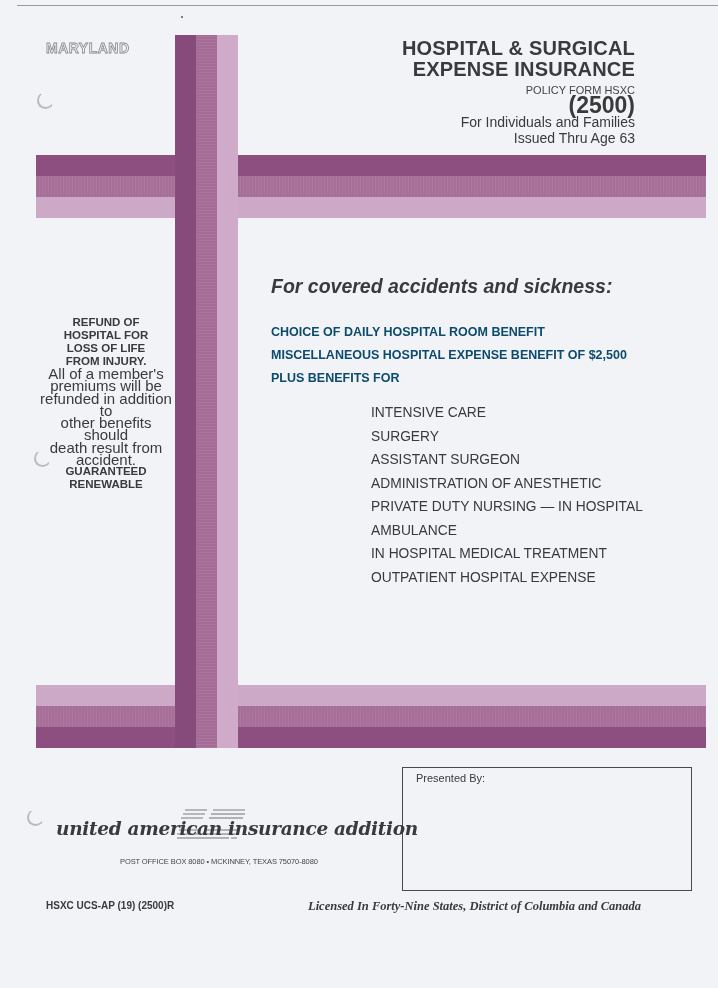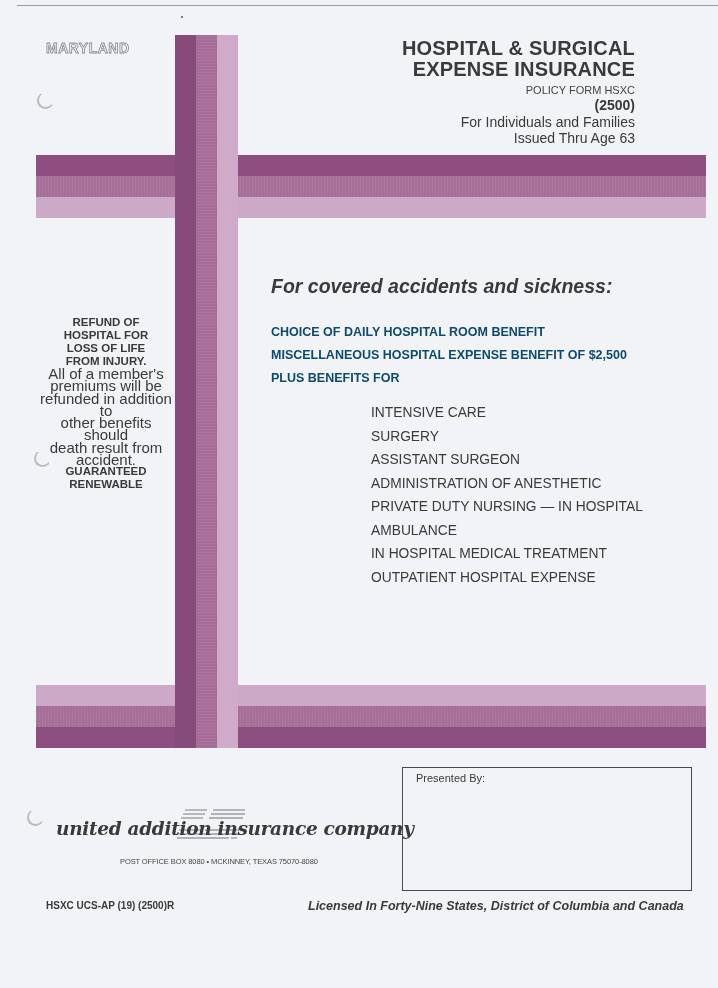--- a/index.html
+++ b/index.html
@@ -21,40 +21,40 @@
   .vlight { background:#cfabc9; }
 
   .state-label {
     left:46px; top:40px; font-size:14px; font-weight:bold; letter-spacing:0.5px;
     color:#f1f3f6; -webkit-text-stroke:0.8px #8a8a8e;
   }
   .punch { width:14px; height:14px; border-radius:50%; border-left:2px solid #bbb; border-bottom:2px solid #bbb; border-top:1px solid transparent; border-right:1px solid transparent; }
   .title-block { left:340px; top:38px; width:295px; text-align:right; }
   .title { font-size:20px; font-weight:bold; line-height:21px; color:#3a3a3c; letter-spacing:0.2px; }
   .policy-form { font-size:11px; margin-top:4px; color:#444; }
-  .form-num { font-size:14px; font-weight:bold; line-height:18px; color:#3a3a3c; }
+  .form-num { font-size:23px; font-weight:bold; line-height:18px; color:#3a3a3c; }
   .subtitle { font-size:14px; line-height:16px; color:#3a3a3c; }
 
   .side { left:38px; width:136px; text-align:center; color:#3a3a3c; }
   .side h3 { margin:0; font-size:11.5px; font-weight:bold; line-height:13px; }
   .side p { margin:0; font-size:15px; line-height:12.3px; }
 
   .headline { left:271px; top:275px; font-size:19.5px; font-style:italic; font-weight:bold; color:#3a3a3c; }
   .choice { left:271px; font-size:12.5px; font-weight:bold; color:#0c4a6e; }
   .benefits { left:371px; top:401px; margin:0; padding:0; list-style:none; }
   .benefits li { font-size:13.8px; line-height:23.5px; color:#3a3a3c; }
 
   .presented { left:402px; top:767px; width:288px; height:122px; border:1.5px solid #4a4a4c; }
   .presented span { position:absolute; left:13px; top:4px; font-size:11px; color:#3a3a3c; }
 
   .logo-text { left:56px; top:818px; font-family:"DejaVu Serif", serif; font-style:italic; font-weight:bold; font-size:18.5px; color:#3a3a3c; letter-spacing:-0.3px; }
   .ua-mark { left:167px; top:808px; width:88px; height:34px; }
   .address { left:120px; top:857px; font-size:7.5px; color:#444; letter-spacing:-0.1px; }
   .form-code { left:46px; top:900px; font-size:10px; font-weight:bold; color:#3a3a3c; }
-  .licensed { left:308px; top:899px; font-size:12.5px; font-style:italic; font-weight:bold; color:#3a3a3c; }
+  .licensed { left:308px; top:899px; font-size:12.5px; font-style:italic; font-weight:bold; color:#3a3a3c;font-family:Liberation Serif, serif; }
 </style>
 </head>
 <body>
 
 <div class="abs topline"></div>
 <div class="abs dot"></div>
 
 <div>
   <div class="band dark" style="left:36px; top:155px; width:670px; height:21px;"></div>
   <div class="band mid" style="left:36px; top:176px; width:670px; height:21px;"></div>
@@ -141,17 +141,17 @@
     <line x1="14" y1="10" x2="36" y2="10"></line>
       <line x1="42" y1="10" x2="76" y2="10"></line>
     <line x1="12" y1="22" x2="34" y2="22"></line>
       <line x1="38" y1="22" x2="72" y2="22"></line>
     <line x1="10" y1="26" x2="34" y2="26"></line>
       <line x1="36" y1="26" x2="72" y2="26"></line>
     <line x1="10" y1="30" x2="62" y2="30"></line>
       <line x1="64" y1="30" x2="70" y2="30"></line>
   </g>
 </svg>
-<div class="abs logo-text">united addition insurance company</div>
+<div class="abs logo-text">united american insurance addition</div>
 <div class="abs address">POST OFFICE BOX 8080 • MCKINNEY, TEXAS 75070-8080</div>
 
 <div class="abs form-code">HSXC UCS-AP (19) (2500)R</div>
 <div class="abs licensed">Licensed In Forty-Nine States, District of Columbia and Canada</div>
 
 </body></html>

